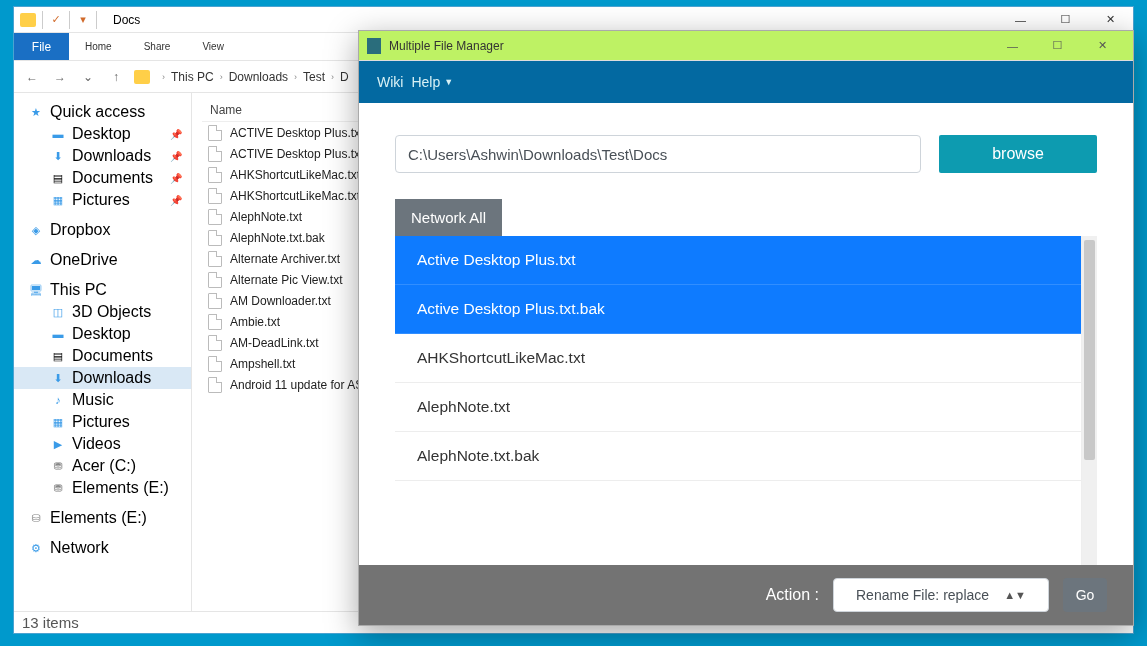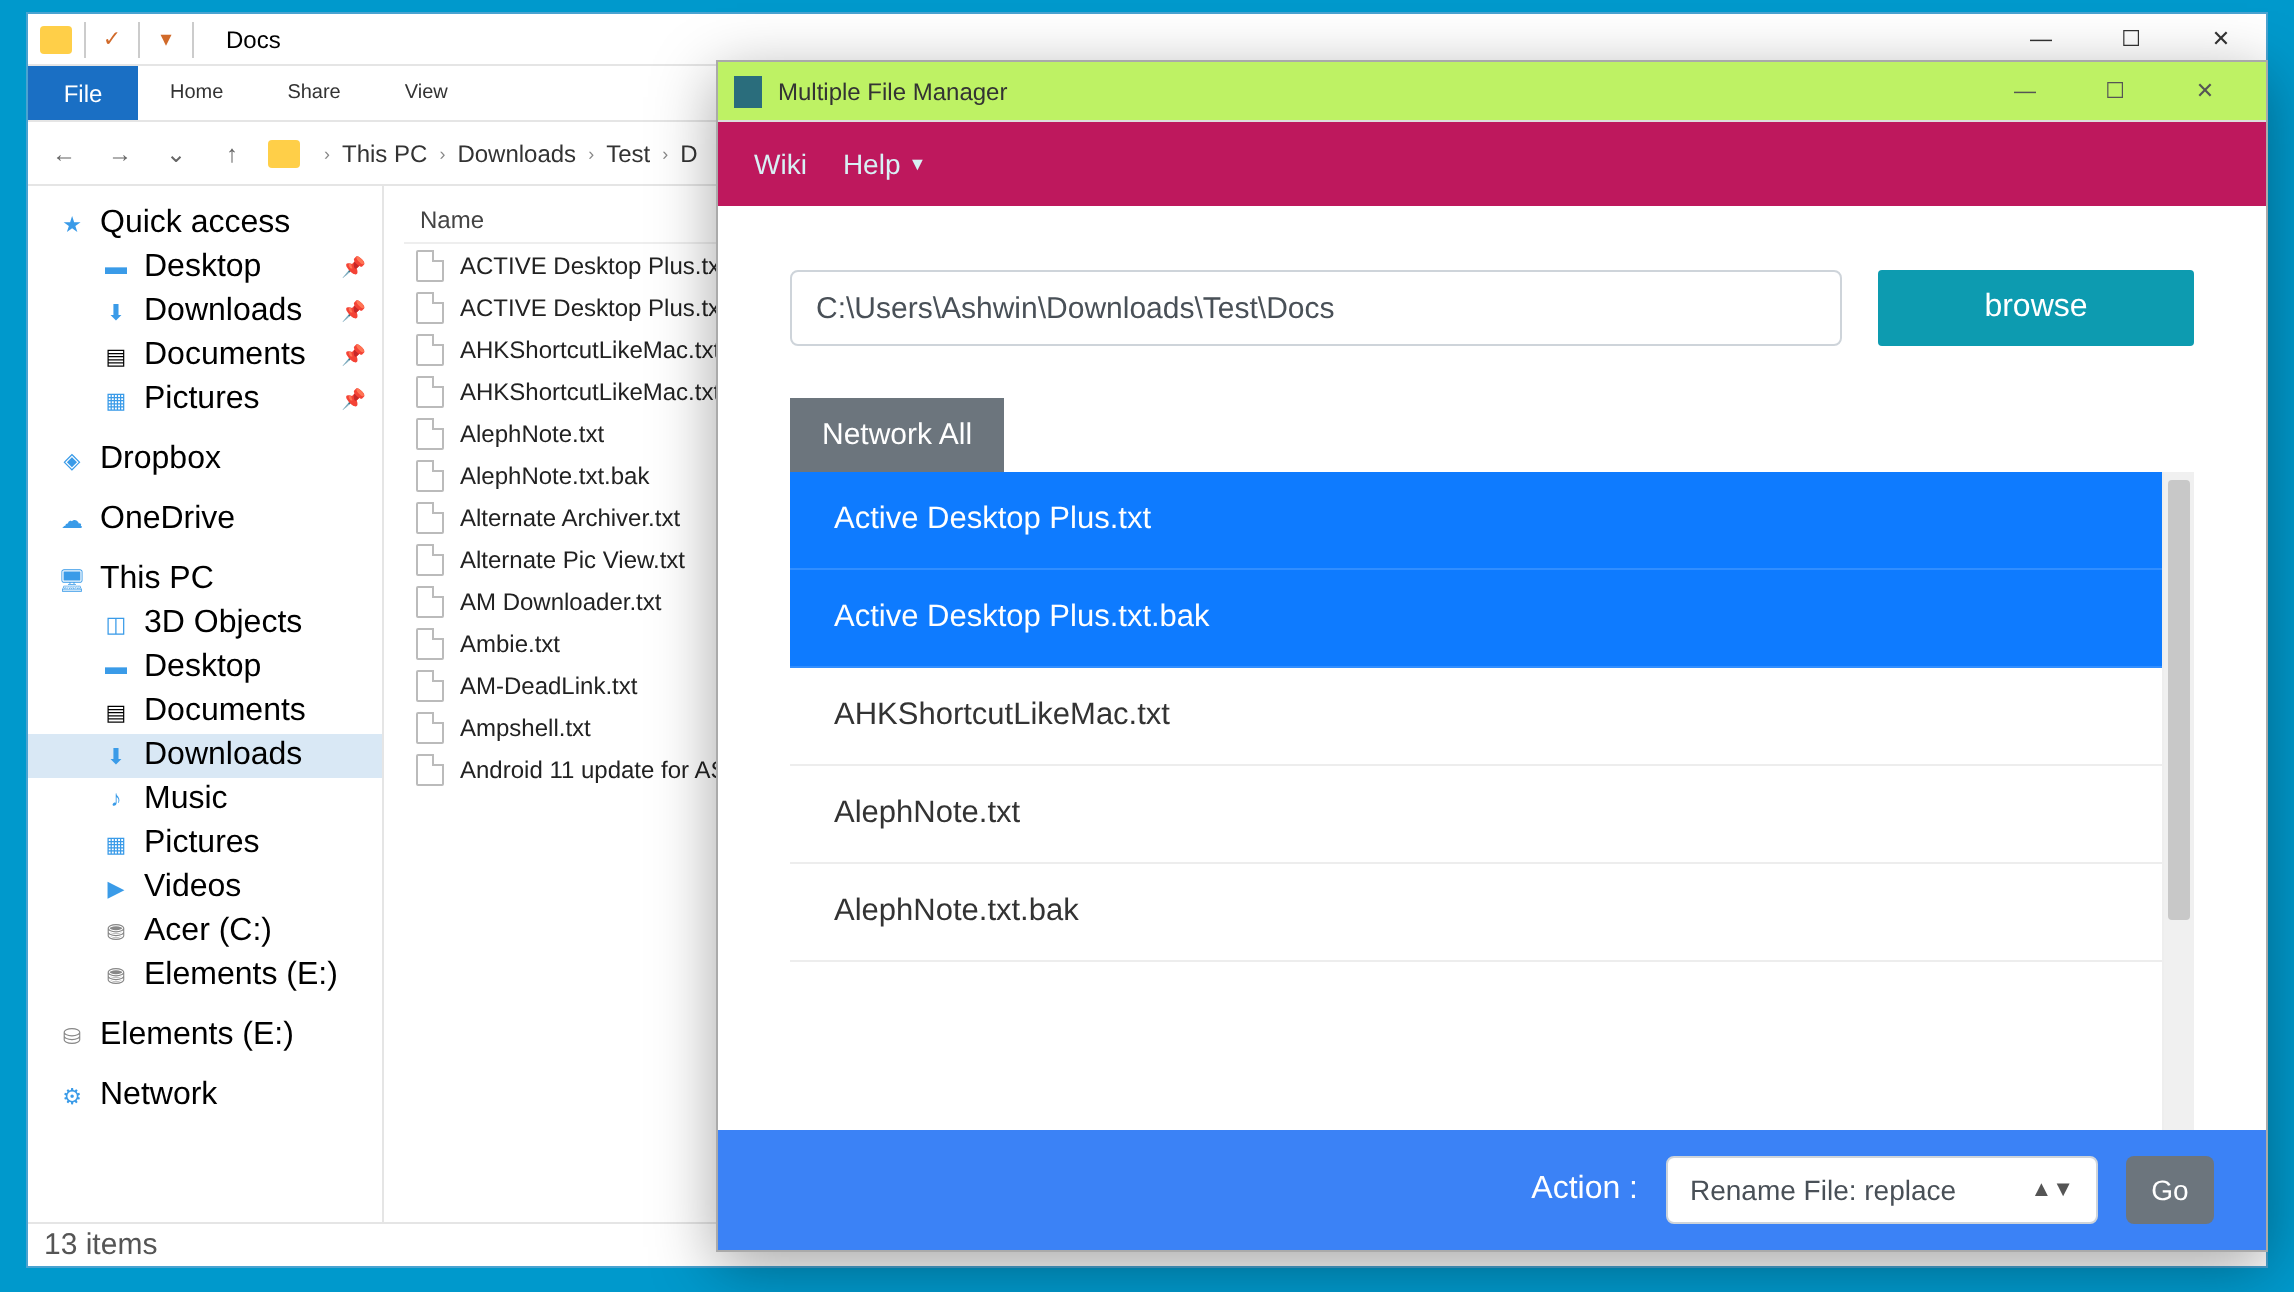--- a/index.html
+++ b/index.html
@@ -43,41 +43,41 @@
 .ex-status { height: 22px; border-top: 1px solid #e5e5e5; display: flex; align-items: center; padding: 0 8px; font-size: 15px; color: #555; }
 
 
 .mfm { position: absolute; left: 358px; top: 30px; width: 776px; height: 596px; background: #fff; box-shadow: 0 8px 30px rgba(0,0,0,0.35); border: 1px solid #aaa; }
 .mfm-title { height: 30px; background: #bef264; display: flex; align-items: center; padding: 0 8px; border-bottom: 1px solid #ddd; }
 .mfm-title .ico { width: 14px; height: 16px; background: #2a6d7c; margin-right: 8px; }
 .mfm-title .t { font-size: 12px; color: #333; }
 .mfm-winbtns { margin-left: auto; display: flex; }
 .mfm-winbtns div { width: 45px; height: 28px; display: flex; align-items: center; justify-content: center; font-size: 11px; color: #555; }
 
-.mfm-menu { height: 42px; background: #be185d; display: flex; align-items: center; padding: 0 18px; gap: 18px; }
+.mfm-menu { height: 42px; background: #0369a1; display: flex; align-items: center; padding: 0 18px; gap: 8px; }
 .mfm-menu a { color: #d8f1f5; font-size: 14px; text-decoration: none; display: flex; align-items: center; gap: 4px; }
 .mfm-menu a .caret { font-size: 9px; }
 
 .mfm-body { padding: 32px 36px 0 36px; height: calc(100% - 30px - 42px - 60px); display: flex; flex-direction: column; }
 .mfm-path-row { display: flex; gap: 18px; margin-bottom: 26px; }
 .mfm-path { flex: 1; height: 38px; border: 1px solid #ced4da; border-radius: 4px; padding: 0 12px; font-size: 15px; color: #495057; background: #fff; }
 .mfm-browse { width: 158px; height: 38px; background: #0d9bb0; color: #fff; border: none; border-radius: 2px; font-size: 16px; cursor: pointer; }
 
 .mfm-selectall { align-self: flex-start; padding: 10px 16px; background: #6c757d; color: #fff; border: none; font-size: 15px; cursor: pointer; }
 
 .mfm-list-wrap { flex: 1; display: flex; margin-top: 0; overflow: hidden; }
 .mfm-list { flex: 1; border-right: 1px solid #eee; overflow-y: auto; }
 .mfm-list .item { height: 49px; display: flex; align-items: center; padding: 0 22px; font-size: 15.5px; color: #333; border-bottom: 1px solid rgba(0,0,0,0.07); }
 .mfm-list .item.sel { background: #0e7bff; color: #fff; border-bottom: 1px solid rgba(255,255,255,0.15); }
 .mfm-scroll { width: 15px; background: #f0f0f0; position: relative; }
 .mfm-scroll .thumb { position: absolute; left: 2px; right: 2px; top: 4px; height: 220px; background: #c8c8c8; border-radius: 2px; }
 
-.mfm-footer { height: 60px; background: #3b82f6; display: flex; align-items: center; justify-content: flex-end; padding: 0 26px; gap: 14px; }
+.mfm-footer { height: 60px; background: #737373; display: flex; align-items: center; justify-content: flex-end; padding: 0 26px; gap: 14px; }
 .mfm-footer .lbl { color: #fff; font-size: 16px; }
-.mfm-select { width: 216px; height: 34px; border: 1px solid #ced4da; border-radius: 4px; background: #fff; padding: 0 11px; font-size: 14px; color: #495057; display: flex; align-items: center; justify-content: space-between; }
+.mfm-select { width: 216px; height: 34px; border: 1px solid #ced4da; border-radius: 4px; background: #fff; padding: 0 22px; font-size: 14px; color: #495057; display: flex; align-items: center; justify-content: space-between; }
 .mfm-go { width: 44px; height: 34px; background: #6c757d; color: #fff; border: none; border-radius: 4px; font-size: 14px; cursor: pointer; }
 
 
 .i-star { color: #3a9be8; }
 .i-blue { color: #3a9be8; }
 .i-drive { color: #888; }
 </style>
 </head>
 <body>
 

